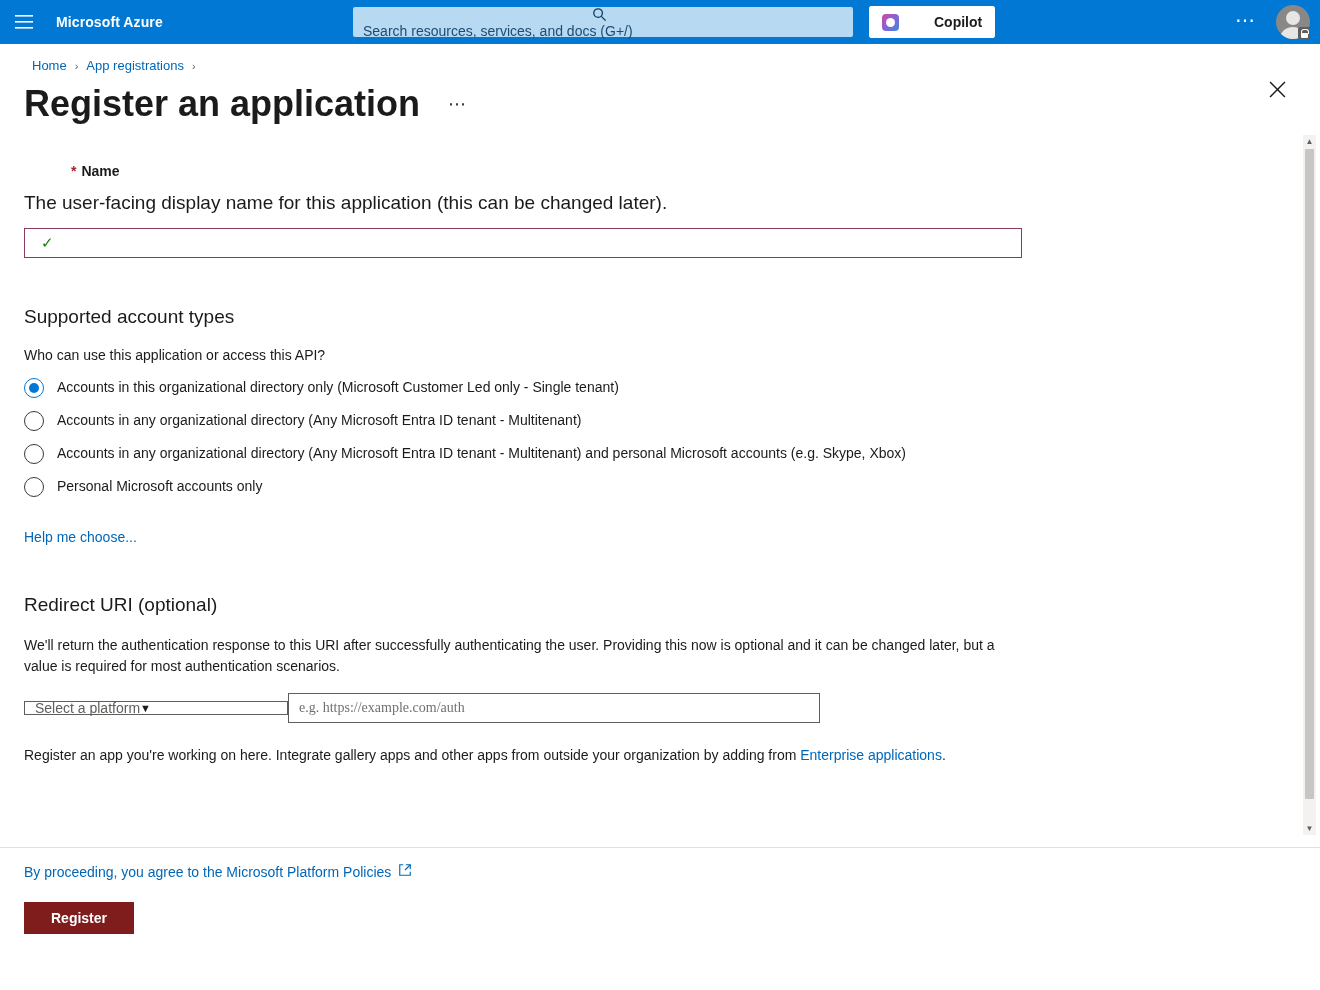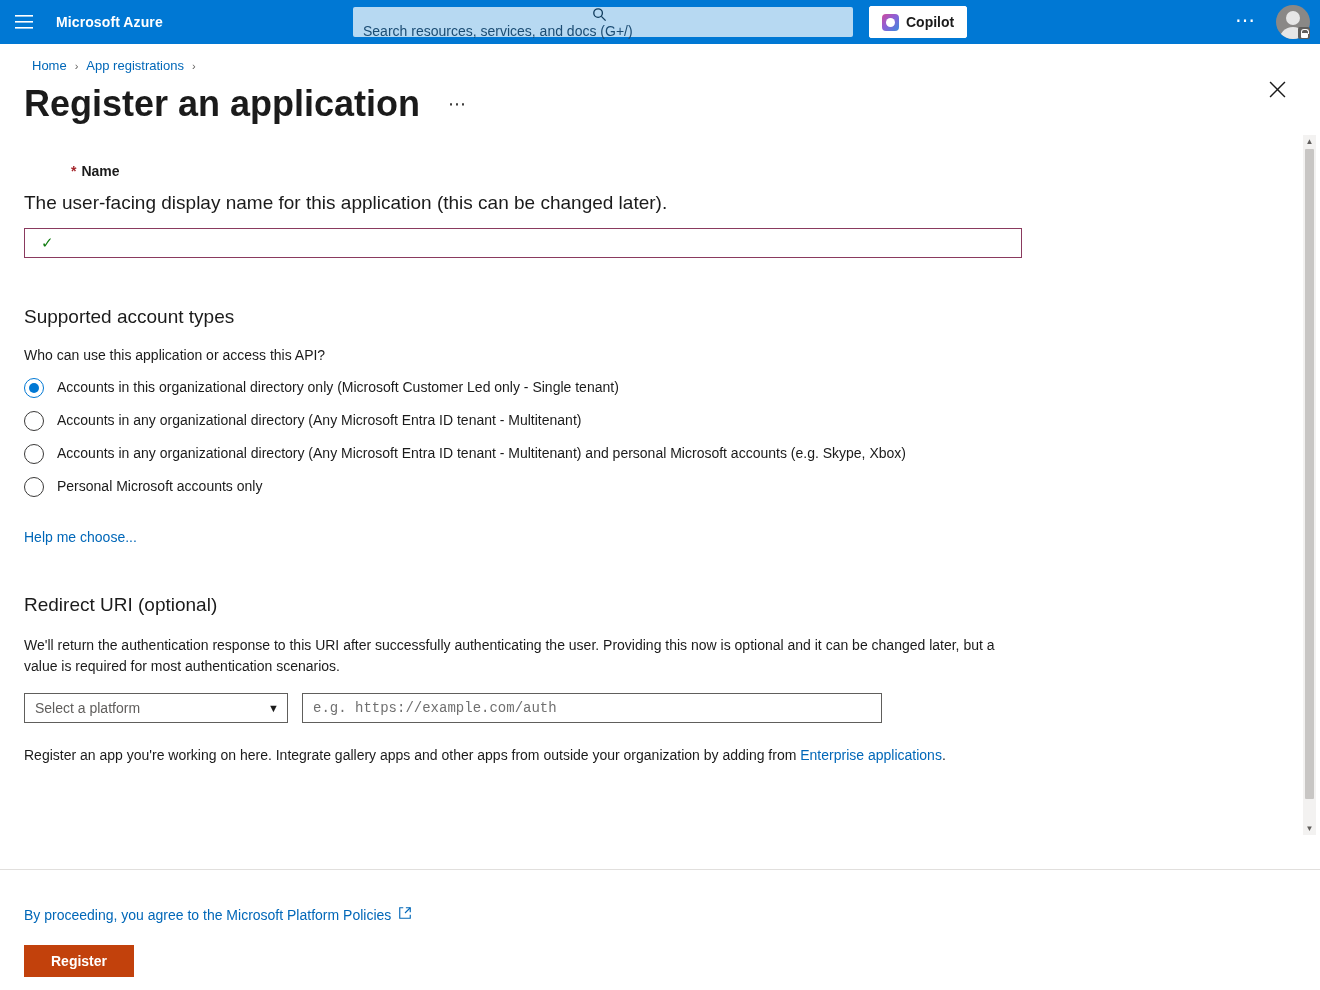--- a/index.html
+++ b/index.html
@@ -56,20 +56,21 @@
   .copilot-btn {
     position: absolute;
     left: 869px; top: 6px;
     height: 32px;
     background: #ffffff;
     border: 1px solid #ffffff;
     border-radius: 2px;
     display: flex; align-items: center;
     padding: 0 12px;
     cursor: pointer;
+    gap: 28px;
   }
   .copilot-label {
     font-size: 14px; font-weight: 600; color: #1b1b1b;
     margin-left: 7px;
   }
   .copilot-glyph {
     width: 17px; height: 17px;
     border-radius: 4px;
     background: linear-gradient(135deg, #cf4b9c 0%, #8f5fd6 45%, #3a8bdd 100%);
     position: relative;
@@ -285,70 +286,68 @@
     cursor: pointer;
   }
   .help-link { display: inline-block; margin-top: 20px; }
 
   .redirect-row {
     display: flex;
     margin-top: 16px;
     align-items: center;
   }
   .platform-select {
-    width: 264px; height: 30px;
+    width: 264px; height: 14px;
     border: 1px solid #605e5c;
     background: #fff;
     display: flex;
     align-items: center;
     padding: 0 8px 0 10px;
     font-size: 14px;
     color: #605e5c;
     cursor: pointer;
-    justify-content: space-between;
   }
   .chev { color: #1b1b1b; font-size: 11px; }
   .uri-input {
-    margin-left: 14px;
-    width: 580px; height: 30px;
+    width: 532px; height: 30px;
     border: 1px solid #605e5c;
     background: #fff;
     padding: 0 10px;
-    font-family: Liberation Mono, monospace;
+    font-family: Liberation Serif, serif;
     font-size: 14px;
     color: #1b1b1b;
     outline: none;
   }
   .uri-input::placeholder { color: #707070; opacity: 1; }
   .note {
     margin-top: 24px;
     font-size: 14px;
     color: #1b1b1b;
     max-width: 1100px;
   }
 
   
   .footer {
     position: absolute;
     left: 0; right: 0; bottom: 0;
-    height: 121px;
+    height: 143px;
     border-top: 1px solid #e1dfdd;
     background: #ffffff;
-    padding: 36px 0 0 24px;
+    padding: 15px 0 0 24px;
   }
   .policy-row {
     display: flex;
     align-items: center;
     gap: 7px;
     font-size: 14px;
   }
   .register-btn {
     margin-top: 22px;
     width: 110px; height: 32px;
-    background: #c2410c;
+    background: #7f1d1d;
     color: #fff;
     border: none;
     font-family: "Liberation Sans", sans-serif;
     font-size: 14px;
     font-weight: 600;
     cursor: pointer;
   }
 </style>
 </head>
 <body>

